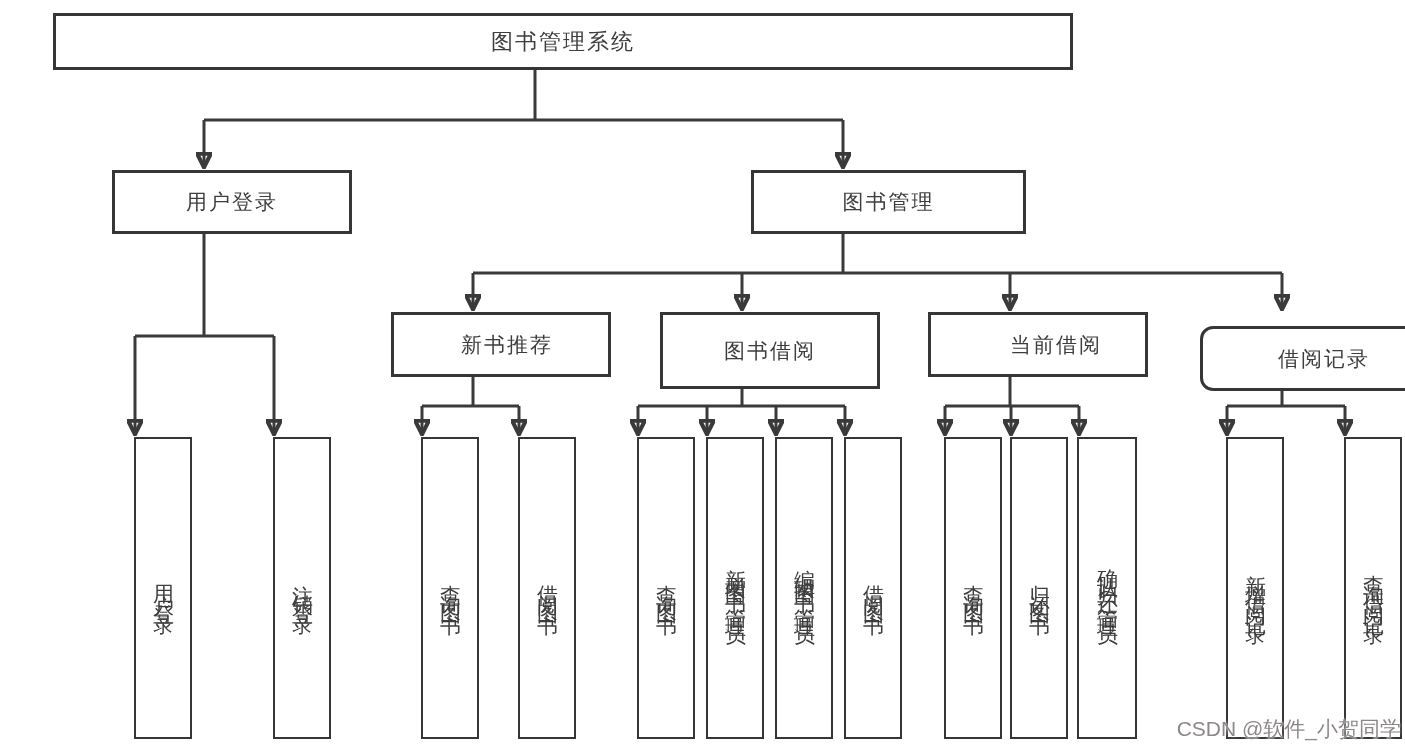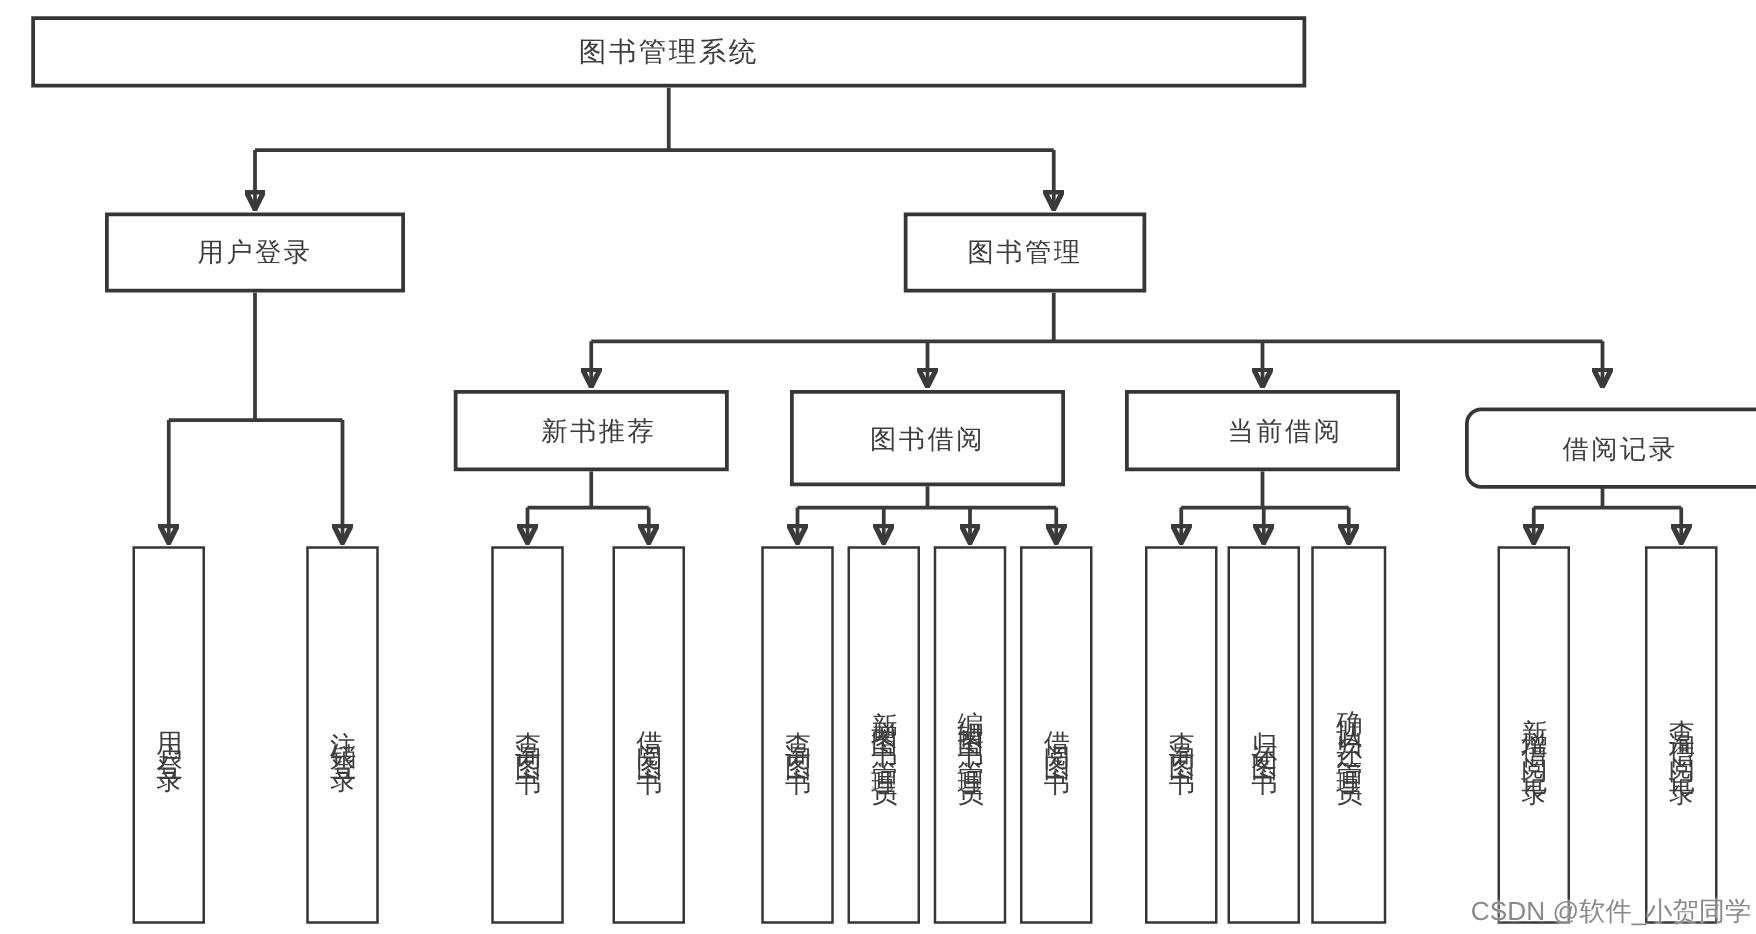--- a/index.html
+++ b/index.html
@@ -17,20 +17,21 @@
     color:var(--text);
   }
   #stage{position:absolute;inset:0;width:1405px;height:747px;}
   #connectors{position:absolute;left:0;top:0;z-index:0;}
   #connectors path{stroke:var(--line);stroke-width:3;fill:none;}
   #arrowhead-tri{fill:var(--line);}
   .hbox,.vbox{
     position:absolute;z-index:1;background:var(--background);
     display:flex;align-items:center;justify-content:center;
     box-sizing:border-box;
+    margin-left:28px;
   }
   .hbox{
     border:3px solid var(--box-border);
     font-size:21px;letter-spacing:2px;white-space:nowrap;
   }
   .hbox.root{font-size:22px;}
   .vbox{
     border:2.5px solid var(--box-border);
     writing-mode:vertical-rl;text-orientation:mixed;
     font-size:21px;letter-spacing:10px;line-height:1;
@@ -82,21 +83,21 @@
     <path marker-end="url(#arrow)" d="M945,406 V433"></path>
     <path marker-end="url(#arrow)" d="M1011,406 V433"></path>
     <path marker-end="url(#arrow)" d="M1079,406 V433"></path>
     <path marker-end="url(#arrow)" d="M1227,406 V433"></path>
     <path marker-end="url(#arrow)" d="M1345,406 V433"></path>
   </svg>
 
   <div class="hbox root" style="left:25px;top:13px;width:1020px;height:57px;">图书管理系统</div>
 
   <div class="hbox" style="left:84px;top:170px;width:240px;height:64px;">用户登录</div>
-  <div class="hbox" style="left:723px;top:170px;width:194px;height:64px;">图书管理</div>
+  <div class="hbox" style="left:723px;top:170px;width:275px;height:64px;">图书管理</div>
 
   <div class="hbox" style="left:363px;top:312px;width:220px;height:65px;padding-left:12px;">新书推荐</div>
   <div class="hbox" style="left:632px;top:312px;width:220px;height:77px;">图书借阅</div>
   <div class="hbox" style="left:900px;top:312px;width:220px;height:65px;padding-left:36px;">当前借阅</div>
   <div class="hbox" style="left:1172px;top:326px;width:248px;height:65px;border-radius:13px;">借阅记录</div>
 
   <div class="vbox" style="left:106px;top:437px;width:58px;height:302px;">用户登录</div>
   <div class="vbox" style="left:245px;top:437px;width:58px;height:302px;">注销登录</div>
 
   <div class="vbox" style="left:393px;top:437px;width:58px;height:302px;">查询图书</div>

